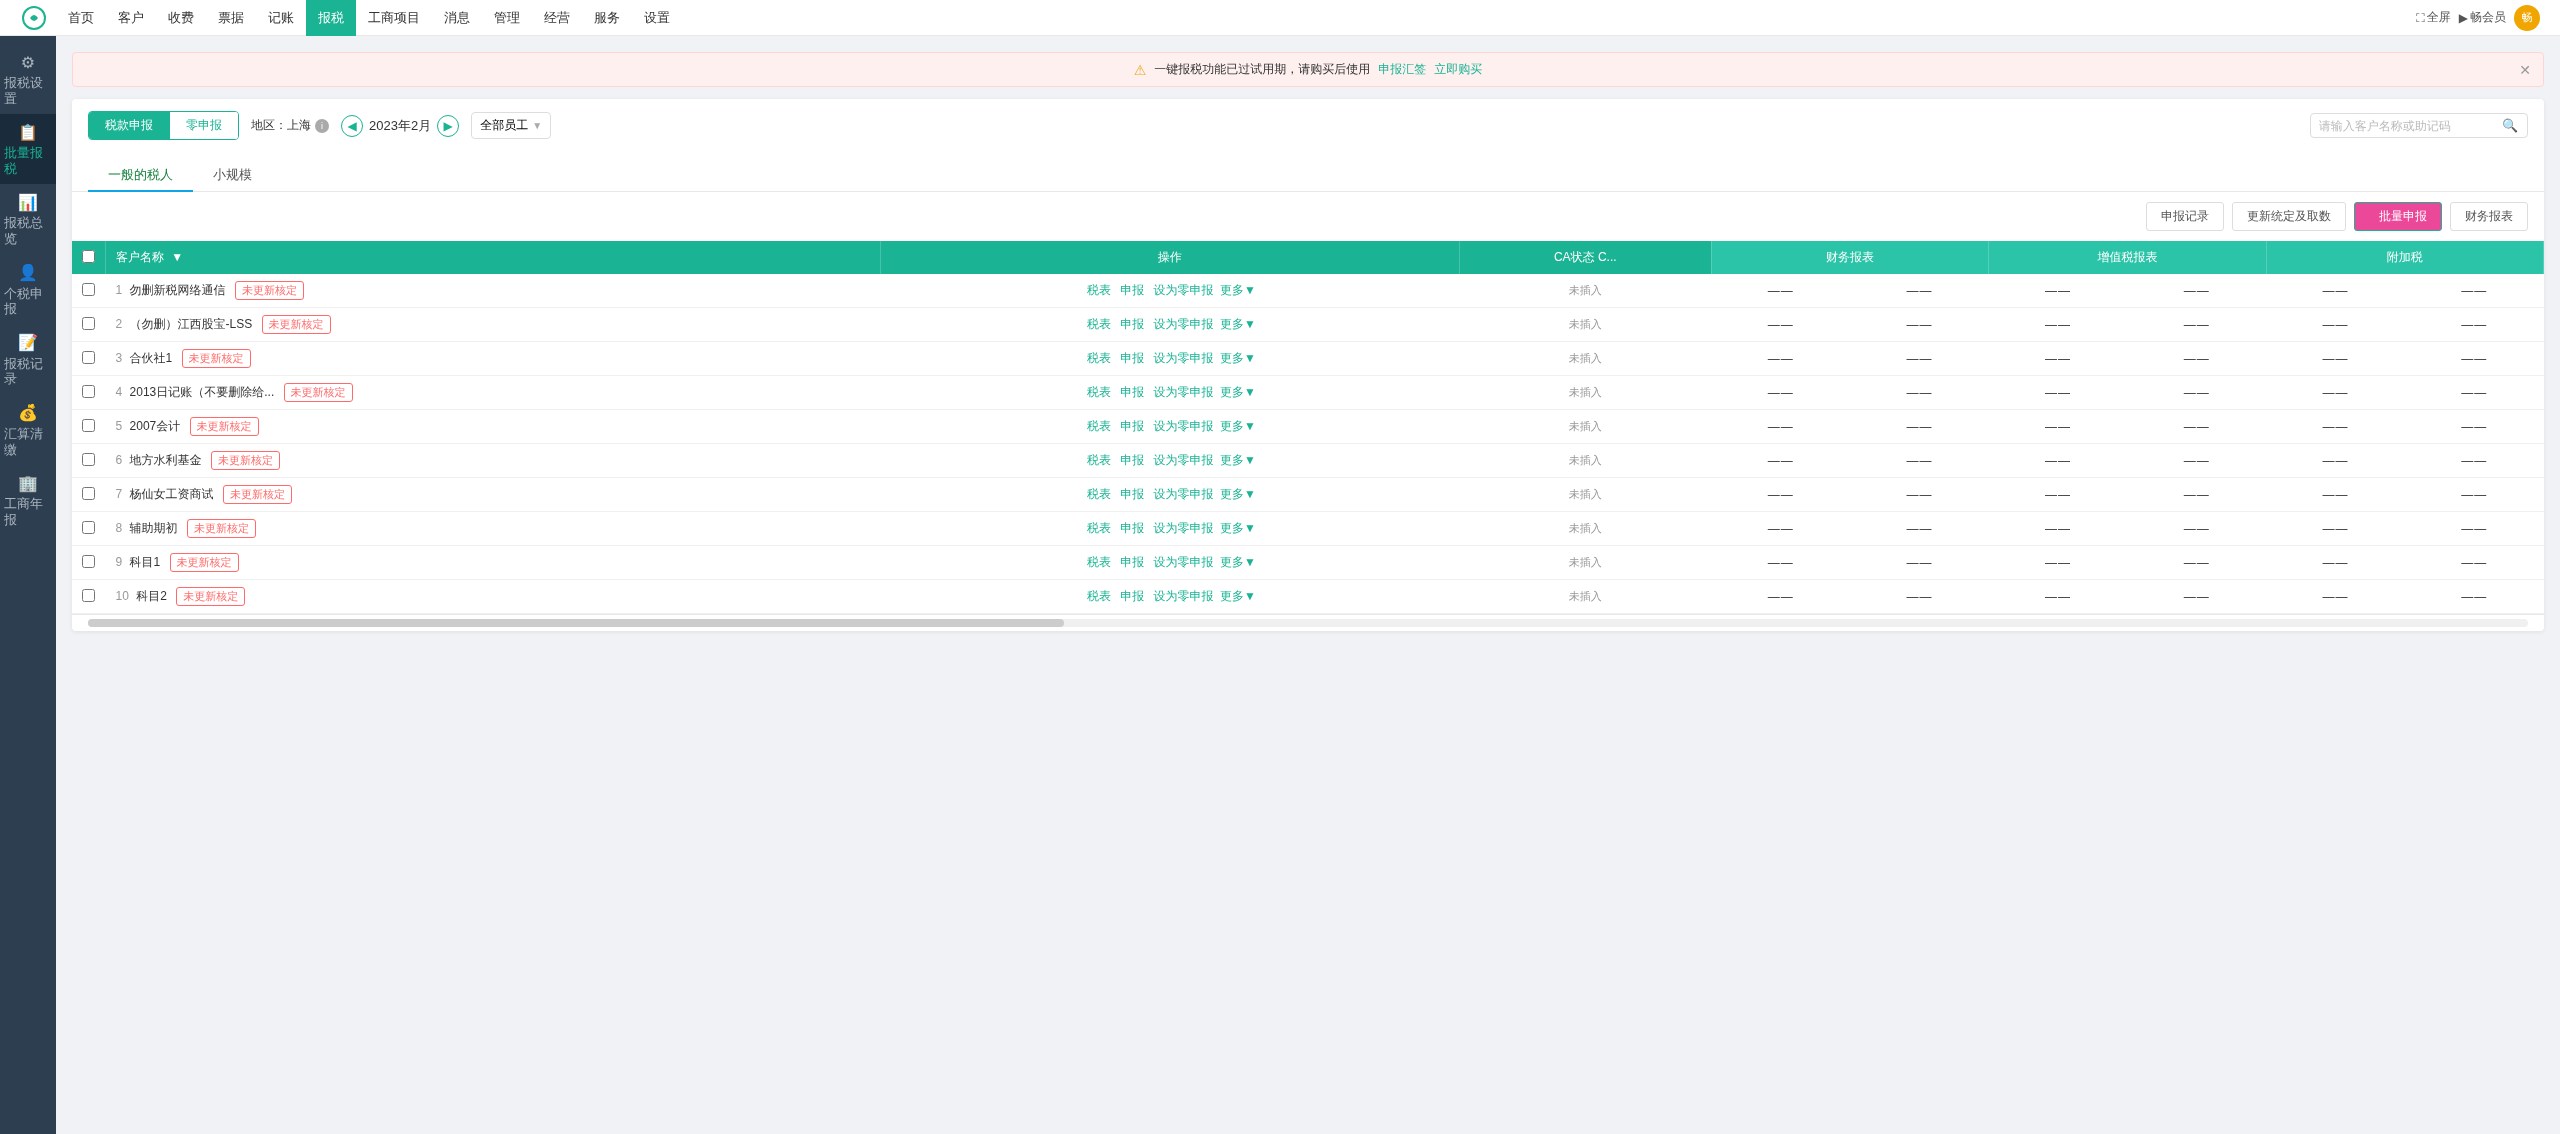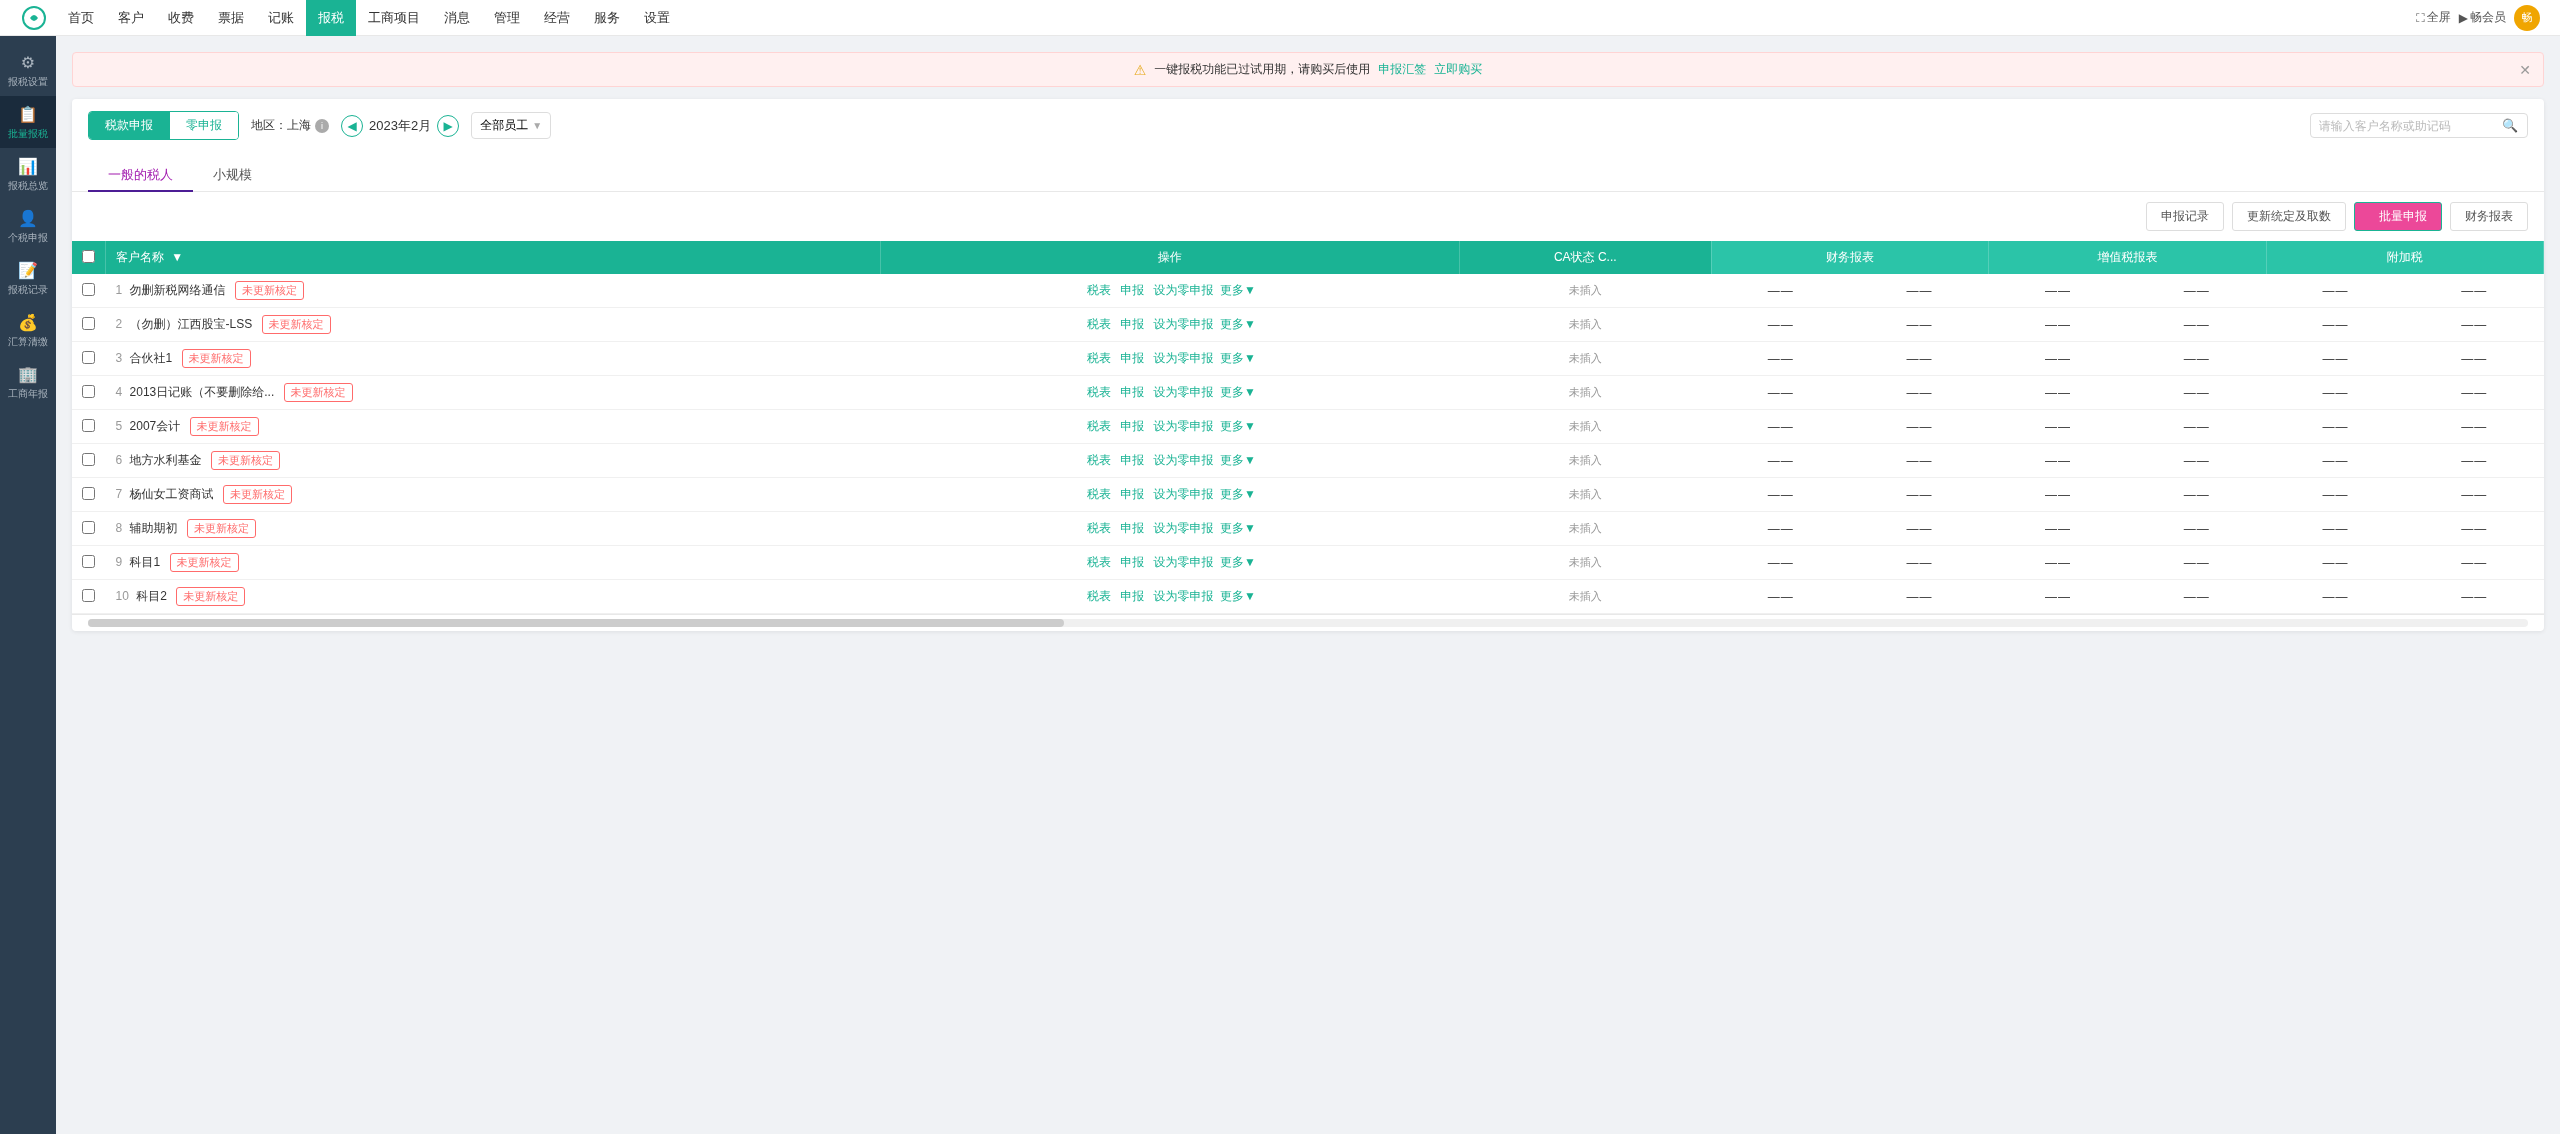--- a/index.html
+++ b/index.html
@@ -95,21 +95,21 @@
       font-size: 10px;
       gap: 3px;
       min-height: 52px;
     }
     .sidebar-item.active { background: #1a2b3c; color: #1ab394; }
     .sidebar-item .s-icon {
       width: 20px; height: 20px;
       display: flex; align-items: center; justify-content: center;
       font-size: 16px;
     }
-    .sidebar-item .s-label { font-size: 10px; line-height: 1.2; }
+    .sidebar-item .s-label { font-size: 13px; line-height: 1.2; }
 
     
     .content-area {
       flex: 1;
       overflow: auto;
       padding: 16px;
       background: #f0f2f5;
     }
 
     
@@ -255,22 +255,22 @@
     }
     .sub-tab {
       padding: 6px 20px;
       font-size: 13px;
       cursor: pointer;
       color: #555;
       border-bottom: 2px solid transparent;
       margin-bottom: -1px;
     }
     .sub-tab.active {
-      color: #a21caf;
-      border-bottom: 2px solid #4c1d95;
+      color: #15803d;
+      border-bottom: 2px solid #0ea5e9;
       font-weight: 500;
       text-align: center;
     }
 
     
     .action-bar {
       padding: 10px 16px;
       display: flex;
       align-items: center;
       gap: 8px;

